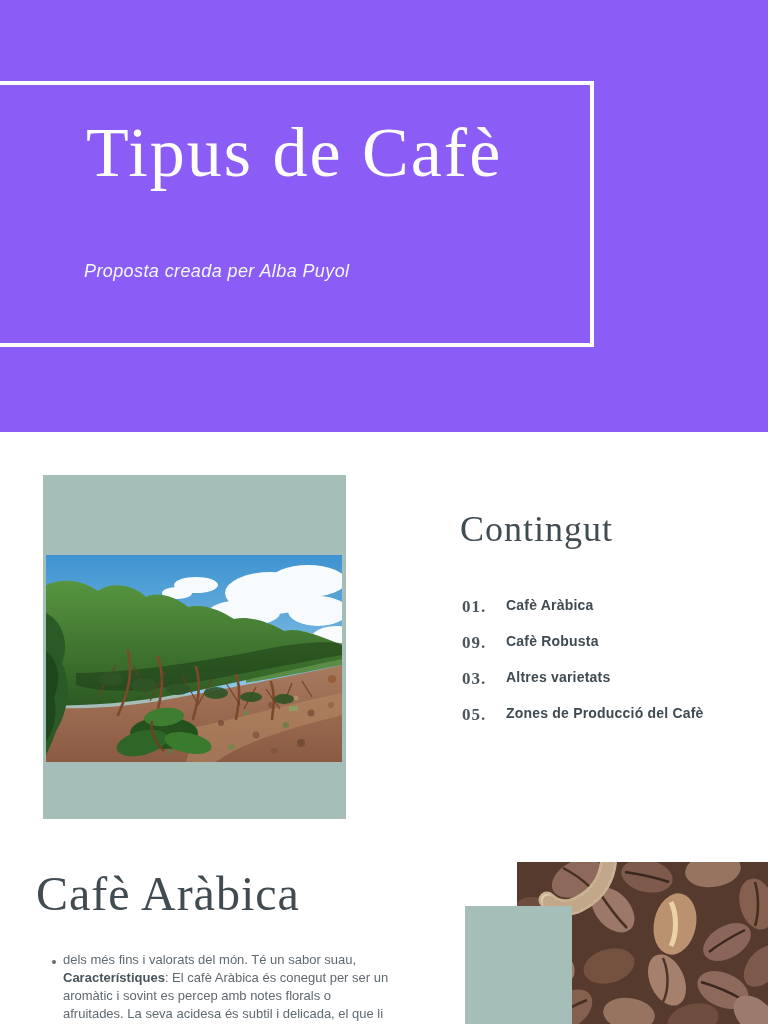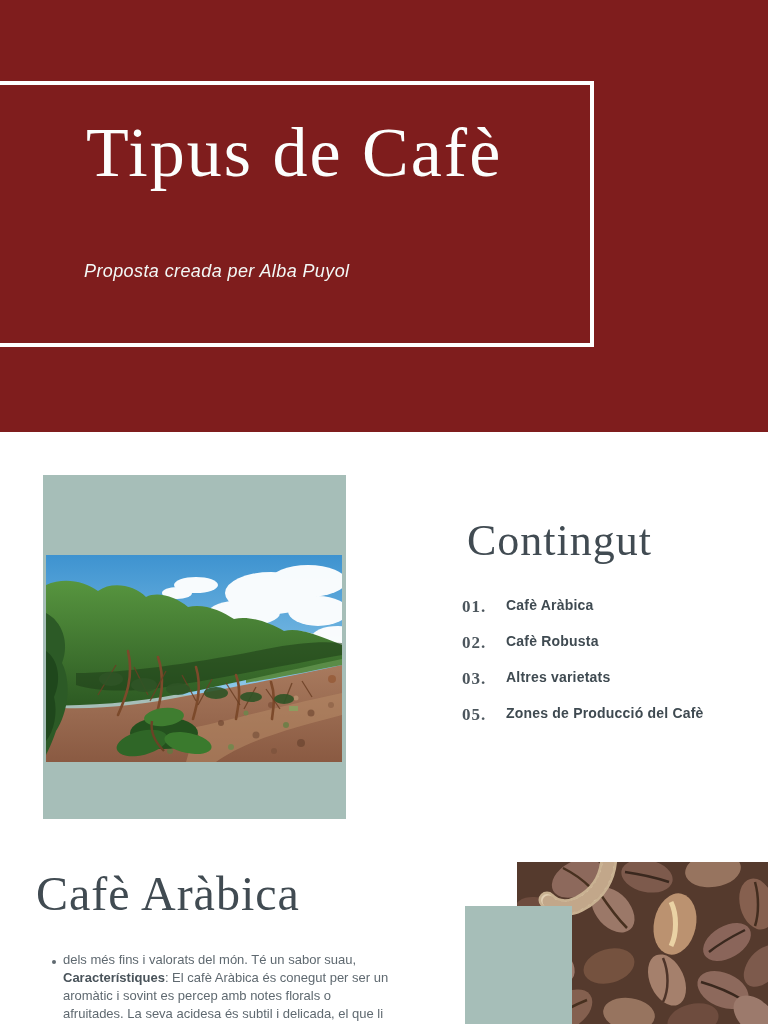--- a/index.html
+++ b/index.html
@@ -1,43 +1,43 @@
 <!DOCTYPE html>
 <html><head>
 <meta charset="utf-8">
 <style>
   html,body{margin:0;padding:0;background:#ffffff;}
   .canvas{
     position:relative;width:768px;height:1024px;overflow:hidden;
     background:#ffffff;font-family:"Liberation Sans",sans-serif;
   }
   
-  .slide1{position:absolute;left:0;top:0;width:768px;height:432px;background:#7f1d1d;}
+  .slide1{position:absolute;left:0;top:0;width:768px;height:432px;background:#8b5cf6;}
   .frame{
     position:absolute;left:-36px;top:81px;width:630px;height:266px;
     border:4px solid #ffffff;box-sizing:border-box;
   }
   .deck-title{
     position:absolute;left:86px;top:118px;margin:0;
     font-family:"Liberation Serif",serif;font-weight:400;
     font-size:70px;line-height:1;letter-spacing:2px;color:#fcfefd;
     white-space:nowrap;
   }
   .deck-subtitle{
     position:absolute;left:84px;top:261px;margin:0;
     font-style:italic;font-size:18px;letter-spacing:.4px;color:#f3f8f6;
     white-space:nowrap;
   }
   
   .photo-card{position:absolute;left:43px;top:475px;width:303px;height:344px;background:#a6beb8;}
   .plantation{position:absolute;left:3px;top:80px;width:296px;height:207px;display:block;}
   .toc-heading{
-    position:absolute;left:460px;top:510px;margin:7px;
+    position:absolute;left:460px;top:510px;margin:0;
     font-family:"Liberation Serif",serif;font-weight:400;
-    font-size:44px;line-height:1.1;letter-spacing:1px;color:#414b52;white-space:nowrap;
+    font-size:36px;line-height:1.1;letter-spacing:1px;color:#414b52;white-space:nowrap;
   }
   .toc{position:absolute;left:462px;top:597px;margin:0;padding:0;list-style:none;}
   .toc li{display:flex;align-items:flex-start;height:16px;margin-bottom:20px;font-weight:bold;}
   .toc-num{
     display:inline-block;width:44px;flex:0 0 44px;
     font-family:"Liberation Serif",serif;font-size:17px;letter-spacing:1px;color:#4c565d;
   }
   .toc-label{font-size:14px;letter-spacing:.2px;color:#3f4a51;white-space:nowrap;}
   
   .sec-heading{
@@ -164,21 +164,21 @@
     </div>
 
     <h2 class="toc-heading">Contingut</h2>
 
     <ol class="toc">
       <li>
         <span class="toc-num">01.</span>
         <span class="toc-label">Cafè Aràbica</span>
       </li>
       <li>
-        <span class="toc-num">02.</span>
+        <span class="toc-num">09.</span>
         <span class="toc-label">Cafè Robusta</span>
       </li>
       <li>
         <span class="toc-num">03.</span>
         <span class="toc-label">Altres varietats</span>
       </li>
       <li>
         <span class="toc-num">05.</span>
         <span class="toc-label">Zones de Producció del Cafè</span>
       </li>

